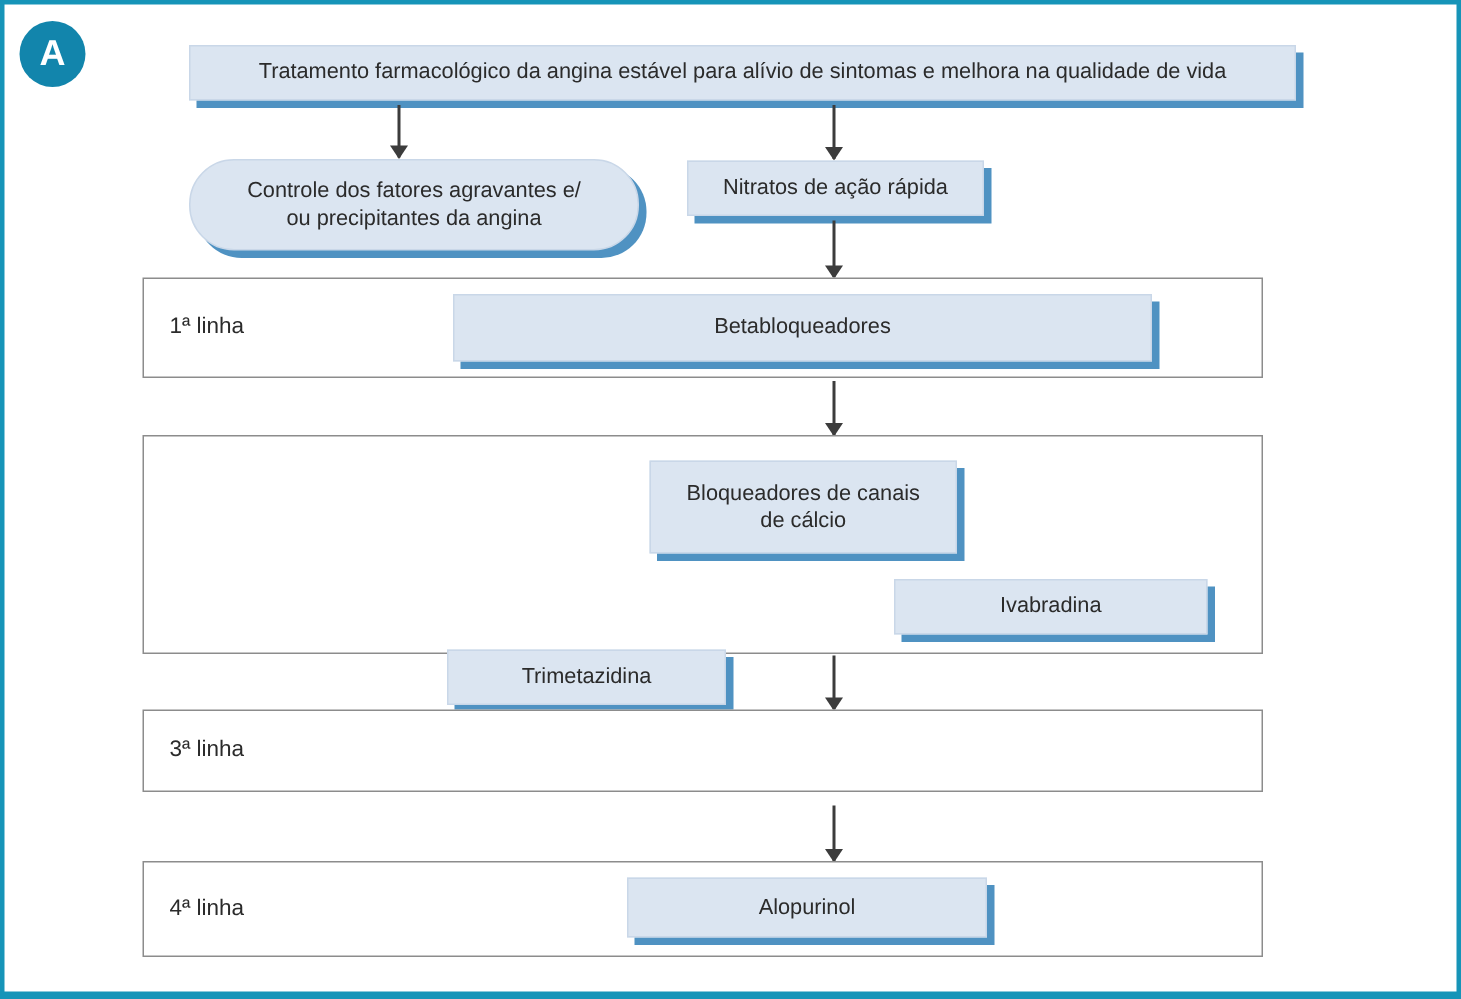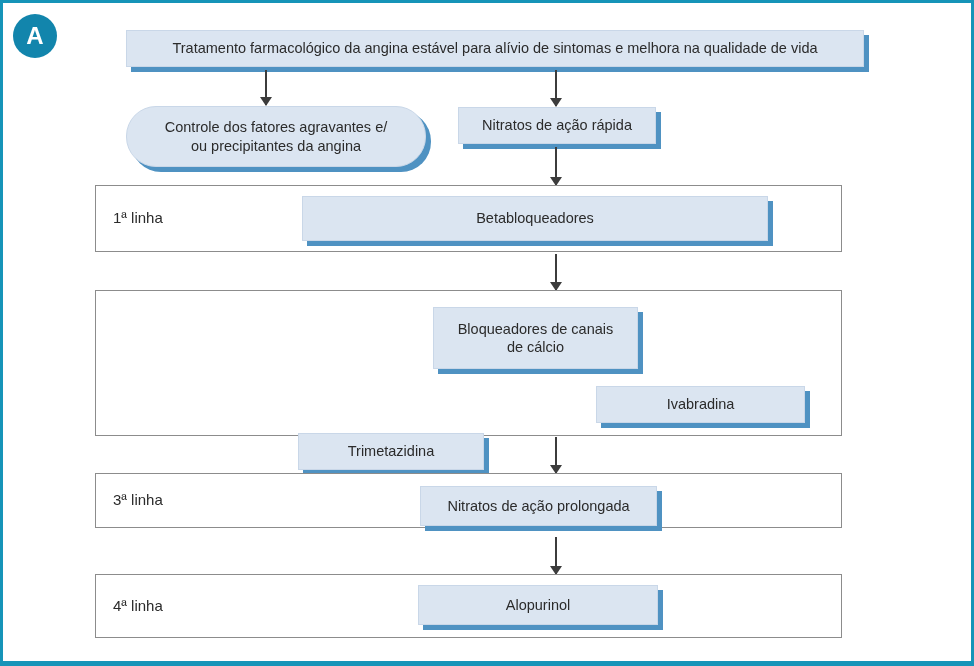--- a/index.html
+++ b/index.html
@@ -94,21 +94,20 @@
     <div class="bluebox" style="left:337px;top:16px;width:205px;height:62px;">Bloqueadores de canais
 de cálcio</div>
     <div class="bluebox" style="left:202px;top:94px;width:186px;height:37px;margin-top:48px;">Trimetazidina</div>
     <div class="bluebox" style="left:500px;top:95px;width:209px;height:37px;text-align:center;">Ivabradina</div>
   </div>
 
   <div class="arrow" style="left:552px;top:434px;height:36px;"></div>
 
   <div class="section" style="top:470px;height:55px;">
     <div class="section-label">3ª linha</div>
-    <div class="bluebox" style="left:324px;top:12px;width:237px;height:40px;">Nitratos de ação prolongada</div>
   </div>
 
   <div class="arrow" style="left:552px;top:534px;height:37px;"></div>
 
   <div class="section" style="top:571px;height:64px;">
     <div class="section-label">4ª linha</div>
     <div class="bluebox" style="left:322px;top:10px;width:240px;height:40px;">Alopurinol</div>
   </div>
 
 </div>

